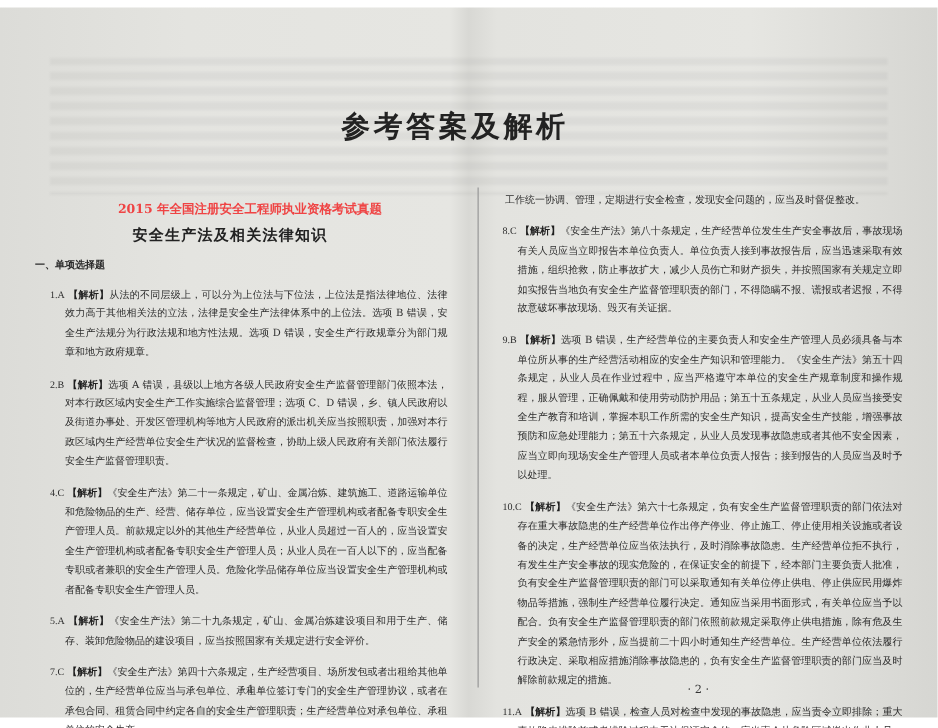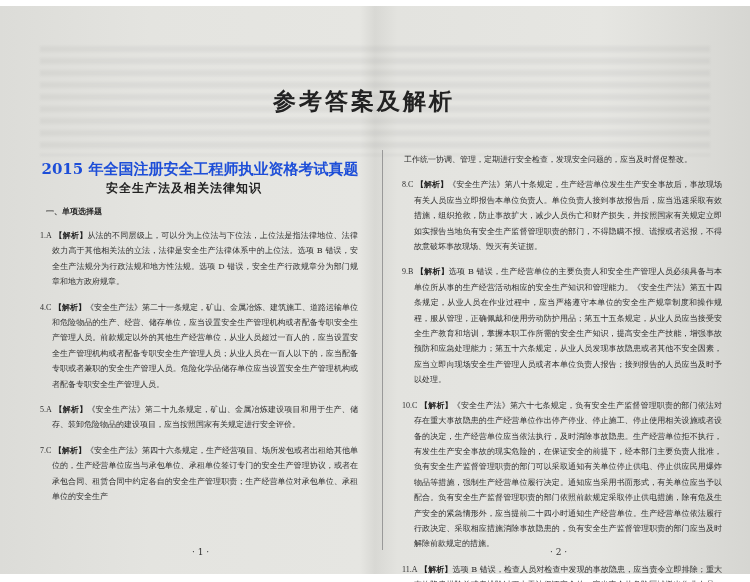--- a/index.html
+++ b/index.html
@@ -21,29 +21,29 @@
   .main-title {
     position: absolute; left: 0; width: 728px; top: 86px; text-align: center;
     font-size: 23px; font-weight: bold; letter-spacing: 3px; color: #222;
   }
   .spine {
     position: absolute; left: 382px; top: 150px; width: 1px; height: 400px;
     background: #999;
   }
   .exam-title {
     position: absolute; left: 30px; top: 160px; width: 340px; text-align: center;
-    font-size: 15px; font-weight: bold; color: #1d4ed8;
+    font-size: 10px; font-weight: bold; color: #ef4444;
   }
   .exam-subtitle {
     position: absolute; left: 14px; top: 180px; width: 340px; text-align: center;
     font-family: "DejaVu Sans", "Liberation Sans", sans-serif;
     font-size: 12px; font-weight: bold; color: #222; letter-spacing: 1px;
   }
   .section {
-    position: absolute; left: 46px; top: 206px;
+    position: absolute; left: 28px; top: 206px;
     font-family: Liberation Mono, monospace;
     font-size: 8px; font-weight: bold; color: #2a2a2a;
   }
   .body-left { position: absolute; left: 30px; top: 218px; width: 338px; }
   .body-right { position: absolute; left: 392px; top: 152px; width: 340px; }
   .item {
     font-size: 8px; line-height: 15.4px; color: #2e2e2e; margin: 10px;
     text-indent: -12px; padding-left: 12px; text-align: justify;
   }
   .item .num { font-family: "Liberation Serif", serif; }
@@ -65,20 +65,21 @@
 <div class="main-title">参考答案及解析</div>
 
 <div class="exam-title">2015 年全国注册安全工程师执业资格考试真题</div>
 <div class="exam-subtitle">安全生产法及相关法律知识</div>
 <div class="section">一、单项选择题</div>
 
 <div class="spine"></div>
 
 <div class="body-left">
   <p class="item"><span class="num">1.A</span> <span class="tag">【解析】</span><span>从法的不同层级上，可以分为上位法与下位法，上位法是指法律地位、法律效力高于其他相关法的立法，法律是安全生产法律体系中的上位法。选项 B 错误，安全生产法规分为行政法规和地方性法规。选项 D 错误，安全生产行政规章分为部门规章和地方政府规章。</span></p>
+  <p class="item"><span class="num">2.B</span> <span class="tag">【解析】</span><span>选项 A 错误，县级以上地方各级人民政府安全生产监督管理部门依照本法，对本行政区域内安全生产工作实施综合监督管理；选项 C、D 错误，乡、镇人民政府以及街道办事处、开发区管理机构等地方人民政府的派出机关应当按照职责，加强对本行政区域内生产经营单位安全生产状况的监督检查，协助上级人民政府有关部门依法履行安全生产监督管理职责。</span></p>
   <p class="item"><span class="num">4.C</span> <span class="tag">【解析】</span><span>《安全生产法》第二十一条规定，矿山、金属冶炼、建筑施工、道路运输单位和危险物品的生产、经营、储存单位，应当设置安全生产管理机构或者配备专职安全生产管理人员。前款规定以外的其他生产经营单位，从业人员超过一百人的，应当设置安全生产管理机构或者配备专职安全生产管理人员；从业人员在一百人以下的，应当配备专职或者兼职的安全生产管理人员。危险化学品储存单位应当设置安全生产管理机构或者配备专职安全生产管理人员。</span></p>
   <p class="item"><span class="num">5.A</span> <span class="tag">【解析】</span><span>《安全生产法》第二十九条规定，矿山、金属冶炼建设项目和用于生产、储存、装卸危险物品的建设项目，应当按照国家有关规定进行安全评价。</span></p>
   <p class="item"><span class="num">7.C</span> <span class="tag">【解析】</span><span>《安全生产法》第四十六条规定，生产经营项目、场所发包或者出租给其他单位的，生产经营单位应当与承包单位、承租单位签订专门的安全生产管理协议，或者在承包合同、租赁合同中约定各自的安全生产管理职责；生产经营单位对承包单位、承租单位的安全生产</span></p>
 </div>
 
 <div class="body-right">
   <p class="cont">工作统一协调、管理，定期进行安全检查，发现安全问题的，应当及时督促整改。</p>
   <p class="item"><span class="num">8.C</span> <span class="tag">【解析】</span><span>《安全生产法》第八十条规定，生产经营单位发生生产安全事故后，事故现场有关人员应当立即报告本单位负责人。单位负责人接到事故报告后，应当迅速采取有效措施，组织抢救，防止事故扩大，减少人员伤亡和财产损失，并按照国家有关规定立即如实报告当地负有安全生产监督管理职责的部门，不得隐瞒不报、谎报或者迟报，不得故意破坏事故现场、毁灭有关证据。</span></p>
   <p class="item"><span class="num">9.B</span> <span class="tag">【解析】</span><span>选项 B 错误，生产经营单位的主要负责人和安全生产管理人员必须具备与本单位所从事的生产经营活动相应的安全生产知识和管理能力。《安全生产法》第五十四条规定，从业人员在作业过程中，应当严格遵守本单位的安全生产规章制度和操作规程，服从管理，正确佩戴和使用劳动防护用品；第五十五条规定，从业人员应当接受安全生产教育和培训，掌握本职工作所需的安全生产知识，提高安全生产技能，增强事故预防和应急处理能力；第五十六条规定，从业人员发现事故隐患或者其他不安全因素，应当立即向现场安全生产管理人员或者本单位负责人报告；接到报告的人员应当及时予以处理。</span></p>
   <p class="item"><span class="num">10.C</span> <span class="tag">【解析】</span><span>《安全生产法》第六十七条规定，负有安全生产监督管理职责的部门依法对存在重大事故隐患的生产经营单位作出停产停业、停止施工、停止使用相关设施或者设备的决定，生产经营单位应当依法执行，及时消除事故隐患。生产经营单位拒不执行，有发生生产安全事故的现实危险的，在保证安全的前提下，经本部门主要负责人批准，负有安全生产监督管理职责的部门可以采取通知有关单位停止供电、停止供应民用爆炸物品等措施，强制生产经营单位履行决定。通知应当采用书面形式，有关单位应当予以配合。负有安全生产监督管理职责的部门依照前款规定采取停止供电措施，除有危及生产安全的紧急情形外，应当提前二十四小时通知生产经营单位。生产经营单位依法履行行政决定、采取相应措施消除事故隐患的，负有安全生产监督管理职责的部门应当及时解除前款规定的措施。</span></p>

